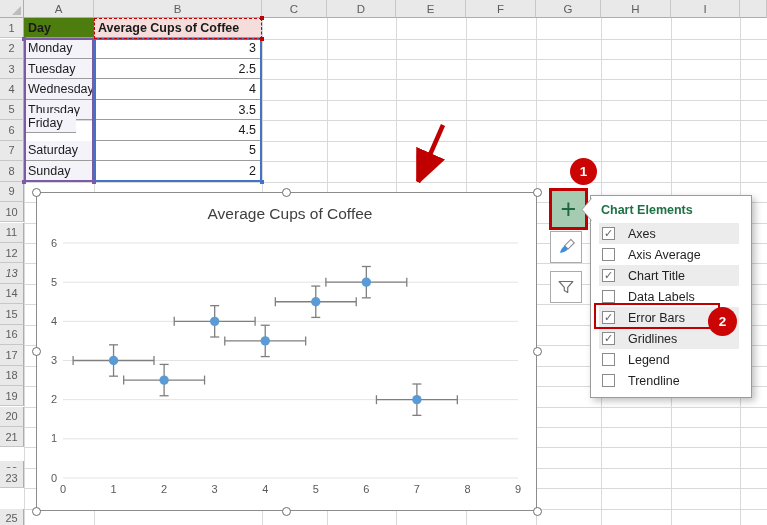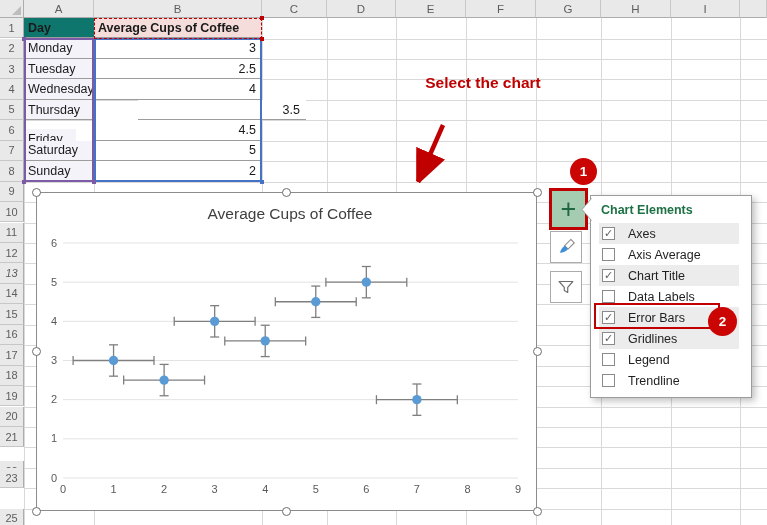--- a/index.html
+++ b/index.html
@@ -18,21 +18,21 @@
            border-right:1px solid #ADADAD;border-bottom:1px solid #ADADAD;box-sizing:border-box;z-index:1;}
   #corner-cell:after{content:"";position:absolute;right:2px;bottom:2px;border-left:9px solid transparent;
            border-bottom:9px solid #BDBDBD;}
   
   .cell{position:absolute;display:flex;align-items:center;font-size:12.5px;color:#1a1a1a;
         padding:0 4px;box-sizing:border-box;white-space:nowrap;overflow:hidden;background:#fff;
         border-bottom:1px solid #9C9C9C;z-index:2;}
   .cell.hdr{font-weight:bold;}
   .cell.day-cell{background:#F5F3FA;}
   .cell.val-cell{justify-content:flex-end;padding-right:6px;}
-  #cell-a1{background:#0f766e;}
+  #cell-a1{background:#4d7c0f;}
   #cell-b1{background:#F4DDDB;}
   .rng{position:absolute;box-sizing:border-box;pointer-events:none;z-index:3;}
   .rng-purple{border:2px solid #7B5AA6;}
   .rng-blue{border:2px solid #4472C4;}
   .rng-red{border:1.5px dashed #C00000;}
   .sq{position:absolute;width:4px;height:4px;z-index:3;}
   
   #chart{position:absolute;left:36px;top:192px;width:501px;height:319px;background:#fff;
          border:1px solid #8C8C8C;box-sizing:border-box;z-index:4;}
   #chart svg text{font-family:"Liberation Sans",sans-serif;}
@@ -152,22 +152,22 @@
   <div class="cell hdr" id="cell-a1" style="left:24px;top:18px;width:70px;height:20.45px;">Day</div>
   <div class="cell hdr" id="cell-b1" style="left:94px;top:18px;width:168px;height:20.45px;">Average Cups of Coffee</div>
   <div id="table-rows">
       <div class="cell day-cell" style="left: 24px; top: 38.5px; width: 94px; height: 20.45px;">Monday</div>
       <div class="cell val-cell" style="left: 94px; top: 38.5px; width: 168px; height: 20.45px;">3</div>
       <div class="cell day-cell" style="left: 24px; top: 58.9px; width: 70px; height: 20.45px;">Tuesday</div>
       <div class="cell val-cell" style="left: 94px; top: 58.9px; width: 168px; height: 20.45px;">2.5</div>
       <div class="cell day-cell" style="left: 24px; top: 79.3px; width: 70px; height: 20.45px;">Wednesday</div>
       <div class="cell val-cell" style="left: 94px; top: 79.3px; width: 168px; height: 20.45px;">4</div>
       <div class="cell day-cell" style="left: 24px; top: 99.8px; width: 70px; height: 20.45px;">Thursday</div>
-      <div class="cell val-cell" style="left: 94px; top: 99.8px; width: 168px; height: 20.45px; margin-left: 44px;">3.5</div>
-      <div class="cell day-cell" style="left: 24px; top: 129px; width: 52px; height: 20.45px;">Friday</div>
+      <div class="cell val-cell" style="left: 94px; top: 99.8px; width: 168px; height: 20.45px;">3.5</div>
+      <div class="cell day-cell" style="left: 24px; top: 113px; width: 52px; height: 20.45px;">Friday</div>
       <div class="cell val-cell" style="left: 94px; top: 120.3px; width: 168px; height: 20.45px;">4.5</div>
       <div class="cell day-cell" style="left: 24px; top: 140.7px; width: 70px; height: 20.45px;">Saturday</div>
       <div class="cell val-cell" style="left: 94px; top: 140.7px; width: 168px; height: 20.45px;">5</div>
       <div class="cell day-cell" style="left: 24px; top: 161.2px; width: 70px; height: 20.45px;">Sunday</div>
       <div class="cell val-cell" style="left: 94px; top: 161.2px; width: 168px; height: 20.45px;">2</div>
     </div>
 
   <div class="rng rng-purple" style="left:24px;top:38.45px;width:70px;height:143.2px;"></div>
   <div class="rng rng-blue" style="left:94px;top:38.45px;width:168px;height:143.2px;"></div>
   <div class="rng rng-red" style="left:94px;top:18px;width:168px;height:20.9px;"></div>
@@ -275,21 +275,20 @@
       <div class="handle" style="left: 282px; top: 187.5px;"></div>
       <div class="handle" style="left: 532.5px; top: 187.5px;"></div>
       <div class="handle" style="left: 31.5px; top: 347px;"></div>
       <div class="handle" style="left: 532.5px; top: 347px;"></div>
       <div class="handle" style="left: 31.5px; top: 506.5px;"></div>
       <div class="handle" style="left: 282px; top: 506.5px;"></div>
       <div class="handle" style="left: 532.5px; top: 506.5px;"></div>
     </div>
 
   <div id="ann-text">
-    <div>Select the chart</div>
   </div>
   <svg id="ann-arrow" width="52" height="75" viewBox="0 0 52 75">
     <defs>
       <marker id="ah" markerWidth="7" markerHeight="7" refX="7" refY="3.5" orient="auto">
         <path d="M0,0 L8,3.5 L0,7 Z" fill="#C00000"></path>
       </marker>
     </defs>
     <line x1="40" y1="5" x2="15" y2="62" stroke="#C00000" stroke-width="4.5" marker-end="url(#ah)"></line>
   </svg>
 

